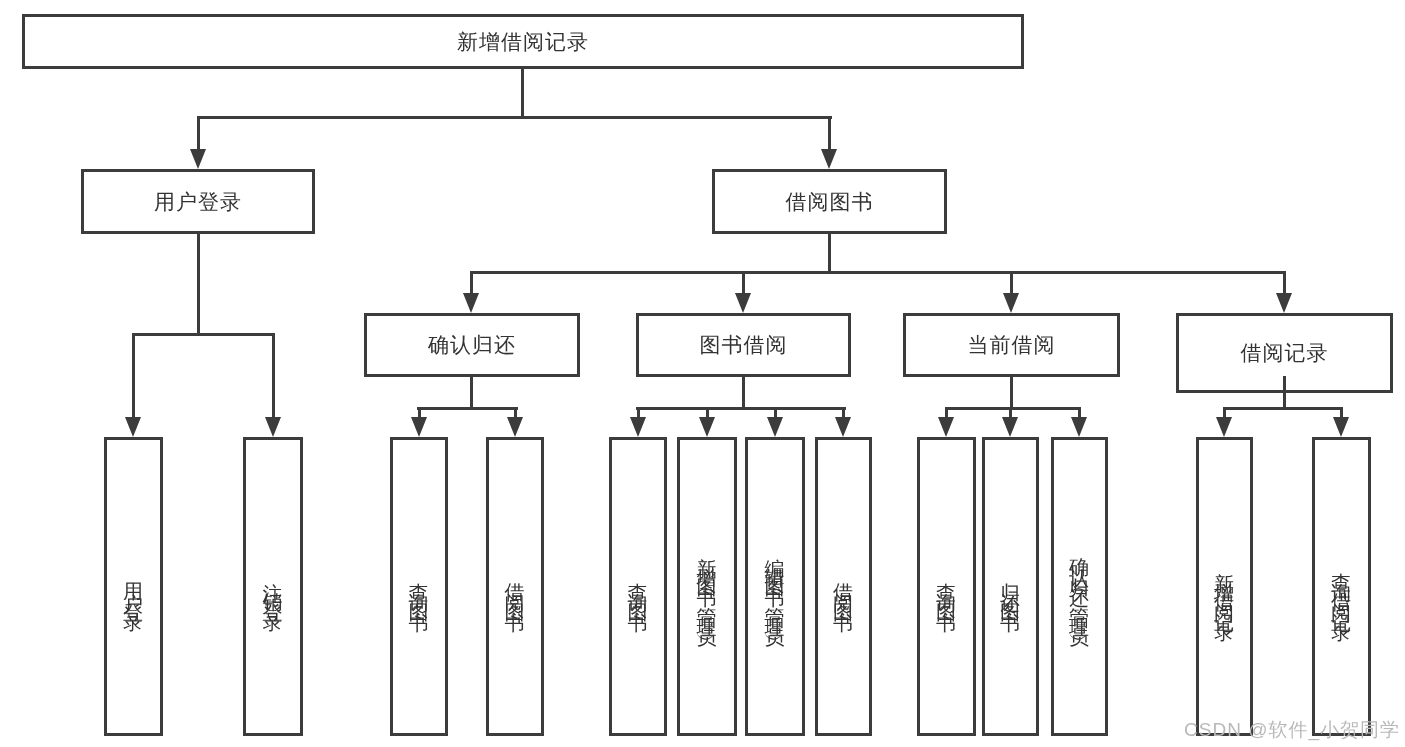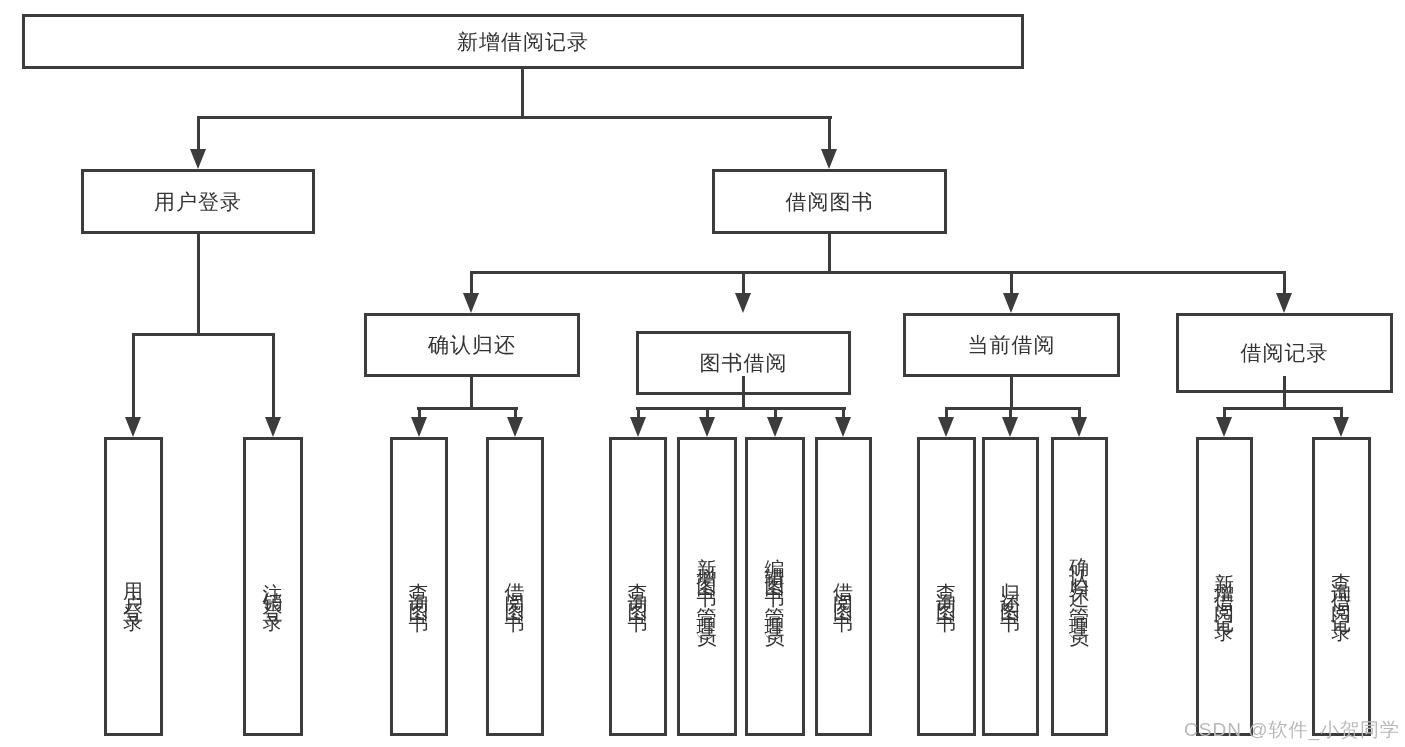--- a/index.html
+++ b/index.html
@@ -40,21 +40,21 @@
 <body>
 
 <div class="canvas">
 
   <div class="box" style="left:22px;top:14px;width:1002px;height:55px">新增借阅记录</div>
 
   <div class="box" style="left:81px;top:169px;width:234px;height:65px">用户登录</div>
   <div class="box" style="left:712px;top:169px;width:235px;height:65px">借阅图书</div>
 
   <div class="box" style="left:364px;top:313px;width:216px;height:64px">确认归还</div>
-  <div class="box" style="left:636px;top:331px;width:215px;height:64px">图书借阅</div>
+  <div class="box" style="left:636px;top:313px;width:215px;height:64px">图书借阅</div>
   <div class="box" style="left:903px;top:313px;width:217px;height:64px">当前借阅</div>
   <div class="box" style="left:1176px;top:313px;width:217px;height:80px">借阅记录</div>
 
   <div class="box vbox" style="left:104px;top:437px;width:59px;height:299px">用户登录</div>
   <div class="box vbox" style="left:243px;top:437px;width:60px;height:299px">注销登录</div>
   <div class="box vbox" style="left:390px;top:437px;width:58px;height:299px">查询图书</div>
   <div class="box vbox" style="left:486px;top:437px;width:58px;height:299px">借阅图书</div>
   <div class="box vbox" style="left:609px;top:437px;width:58px;height:299px">查询图书</div>
   <div class="box vbox" style="left:677px;top:437px;width:60px;height:299px">新增图书（管理员）</div>
   <div class="box vbox" style="left:745px;top:437px;width:60px;height:299px">编辑图书（管理员）</div>

